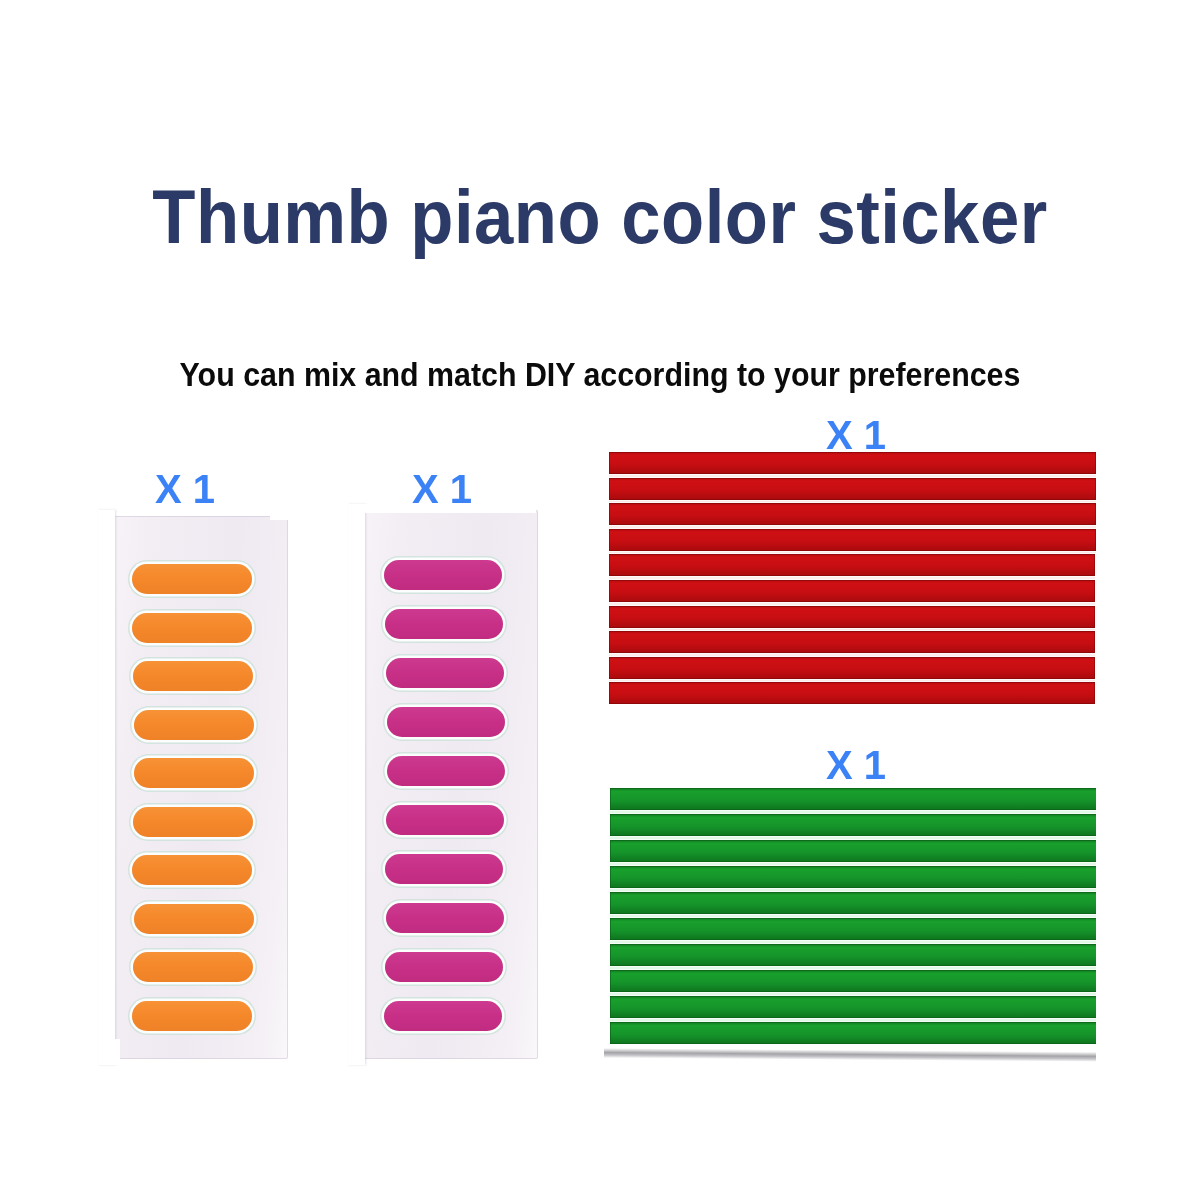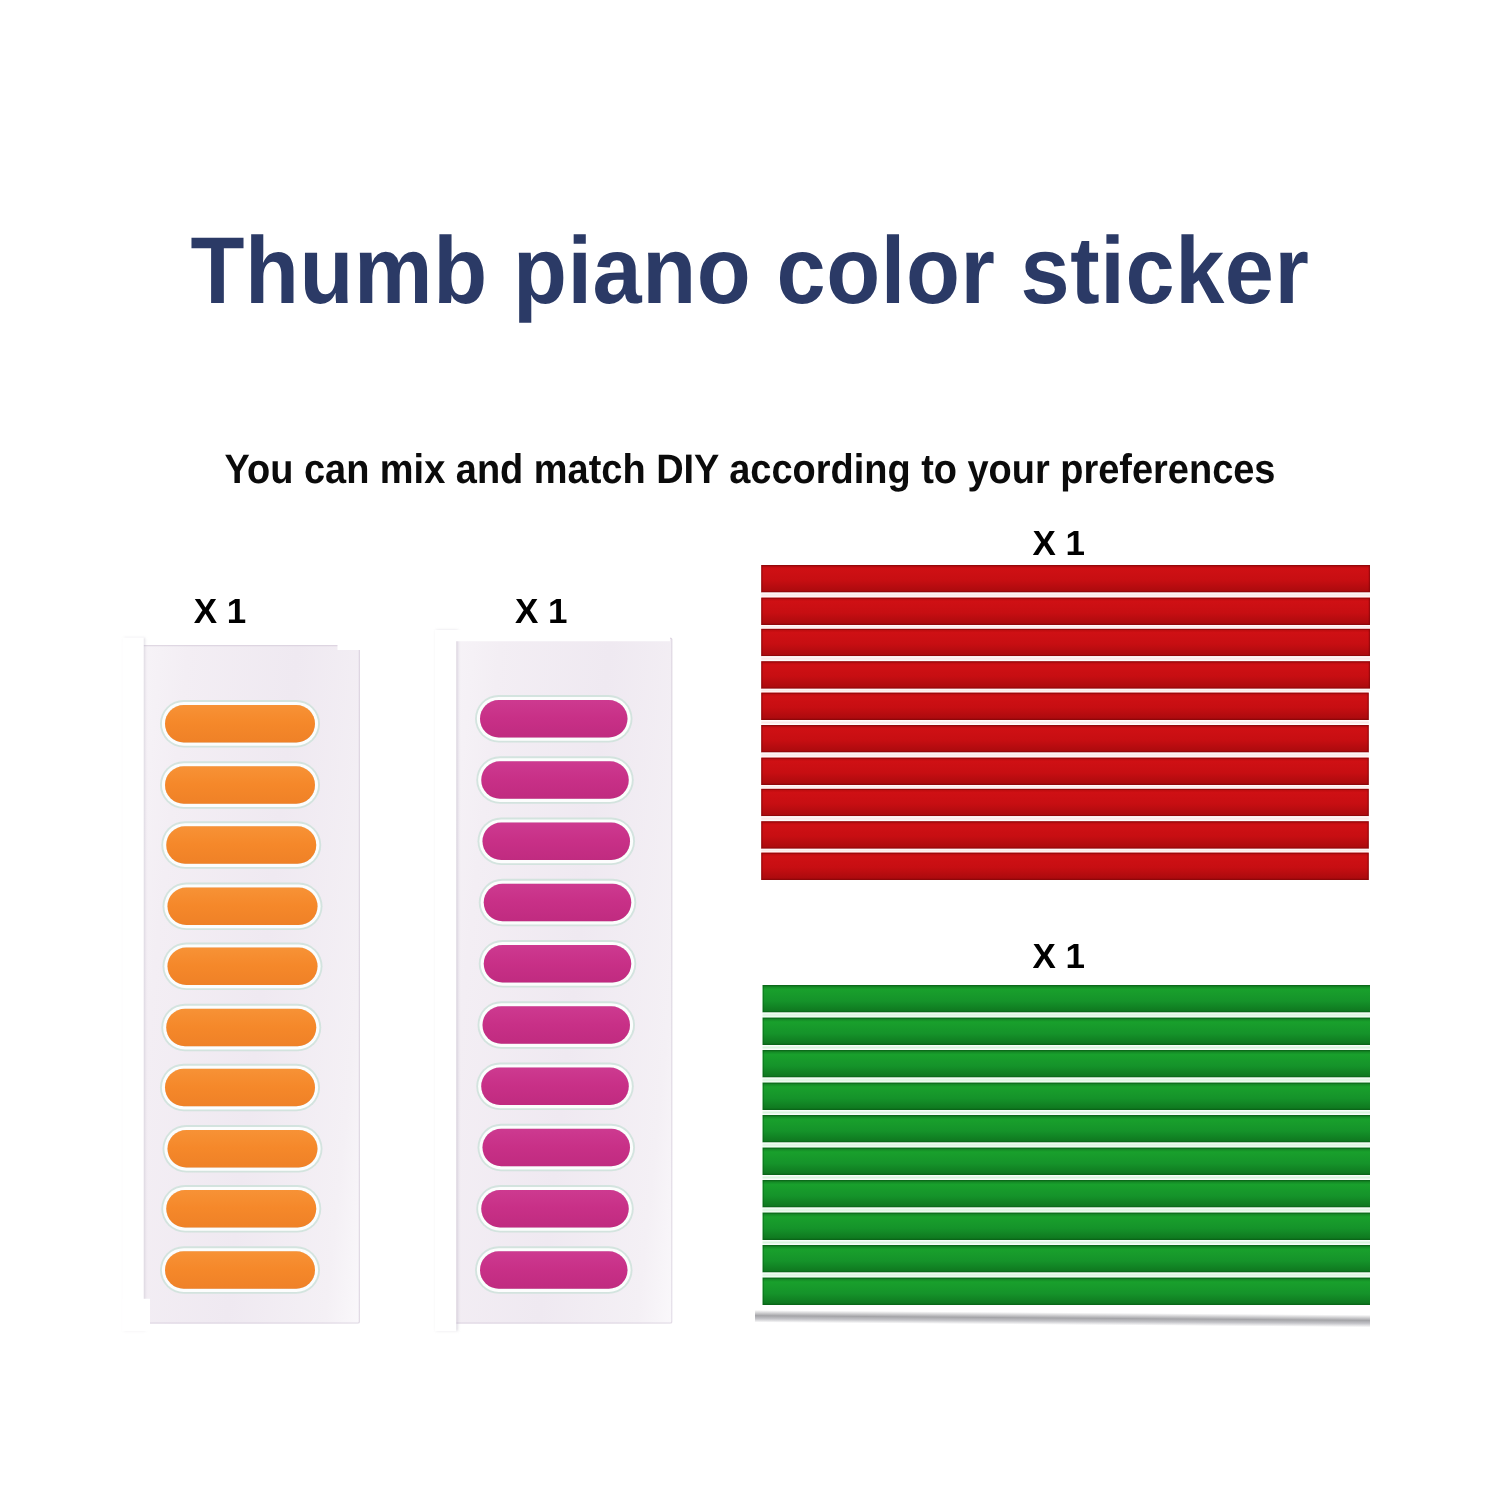--- a/index.html
+++ b/index.html
@@ -53,23 +53,23 @@
     transform: scaleX(0.92);
     transform-origin: 50% 50%;
     white-space: nowrap;
   }
 
   
   .count-label {
     position: absolute;
     font-family: "Liberation Sans", sans-serif;
     font-weight: bold;
-    font-size: 28px;
+    font-size: 40px;
     line-height: 34px;
-    color: #000000;
+    color: #3b82f6;
     white-space: nowrap;
   }
 
   
   .sheet {
     position: absolute;
     border-radius: 2px;
   }
   .sheet-body {
     position: absolute;

